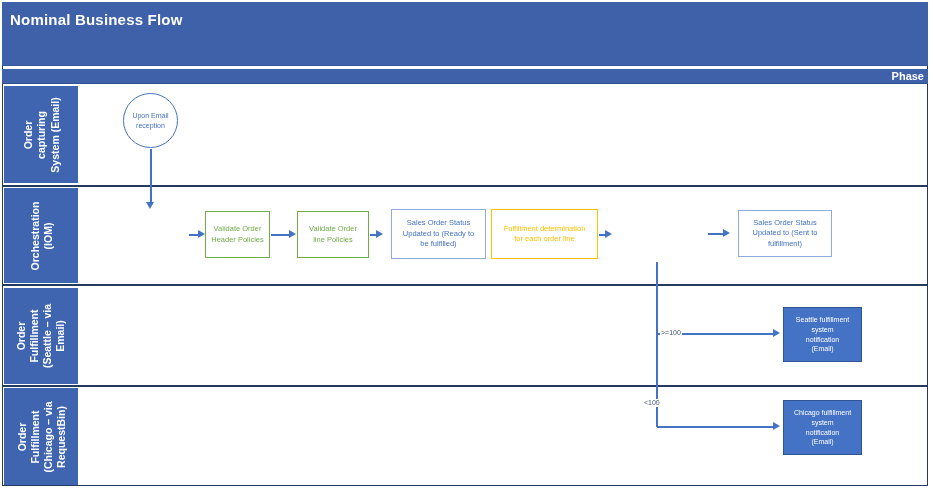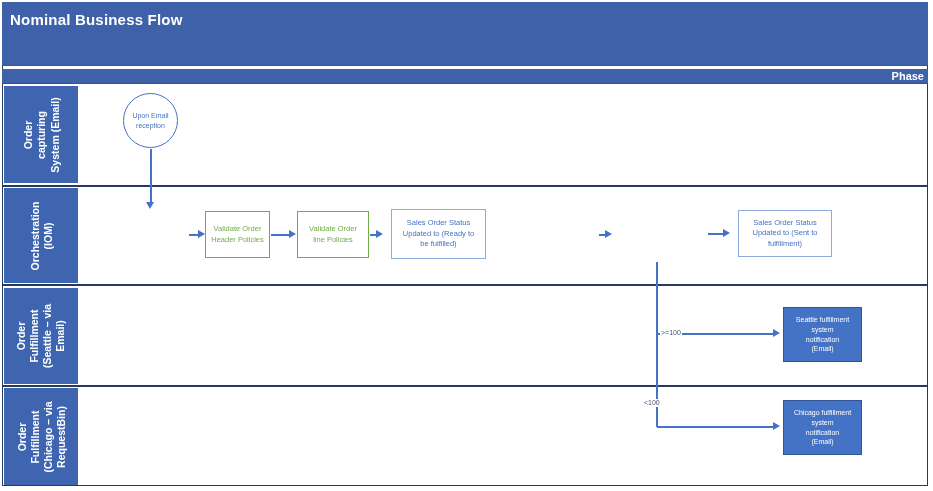--- a/index.html
+++ b/index.html
@@ -99,20 +99,22 @@
   <div class="node b-green" style="left:297px;top:211px;width:72px;height:47px;">Validate Order
 line Policies</div>
 
   <div class="hseg" style="left:370px;top:234px;width:6px;"></div>
   <div class="head-right" style="left:375.5px;top:230px;"></div>
 
   <div class="node b-steel" style="left:383px;top:209px;width:95px;height:50px;">Sales Order Status
 Updated to (Ready to
 be fulfilled)</div>
 
+  <div class="node b-yellow" style="left:491px;top:209px;width:107px;height:50px;">Fulfillment determination
+for each order line</div>
 
   <div class="hseg" style="left:599px;top:234px;width:6px;"></div>
   <div class="head-right" style="left:604.5px;top:230px;"></div>
 
 
   <div class="hseg" style="left:708px;top:233px;width:15px;"></div>
   <div class="head-right" style="left:722.5px;top:229px;"></div>
 
   <div class="node b-steel" style="left:730px;top:210px;width:94px;height:47px;">Sales Order Status
 Updated to (Sent to

